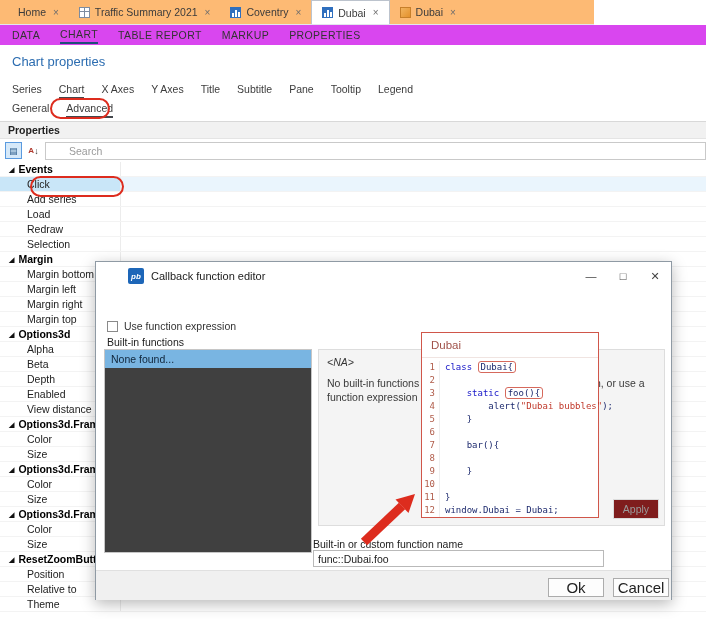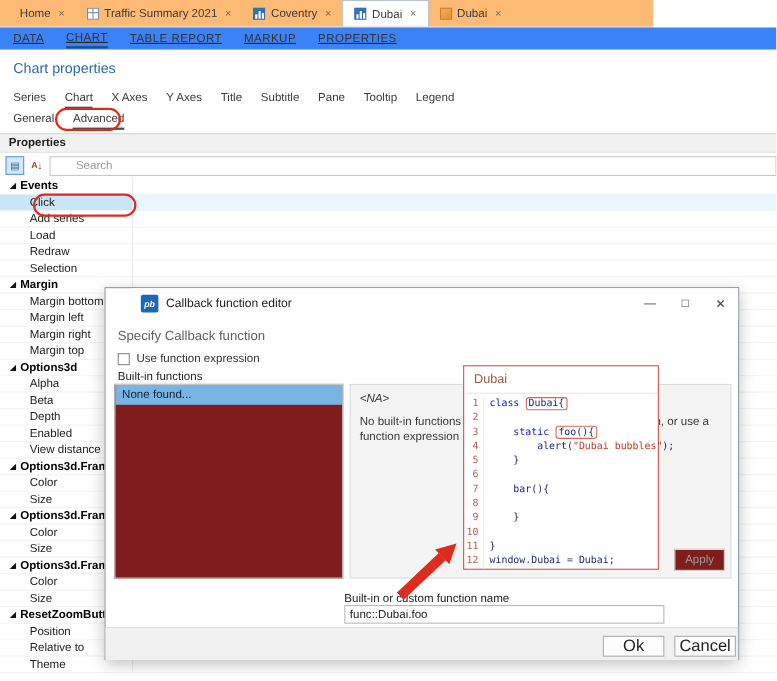--- a/index.html
+++ b/index.html
@@ -17,22 +17,22 @@
   .tabicon { width:11px; height:11px; display:inline-flex; }
   .tabicon.chart { background:#2f6fbe; align-items:flex-end; justify-content:center; gap:1px; padding:1px; }
   .tabicon.chart i { display:block; width:2px; background:#fff; }
   .tabicon.chart i:nth-child(1){height:4px}.tabicon.chart i:nth-child(2){height:7px}.tabicon.chart i:nth-child(3){height:5px}
   .tabicon.table { border:1px solid #7d8ca0; background:#fff; position:relative; }
   .tabicon.table::before { content:""; position:absolute; left:0; right:0; top:3px; height:1px; background:#7d8ca0; }
   .tabicon.table::after  { content:""; position:absolute; top:0; bottom:0; left:4px; width:1px; background:#7d8ca0; }
   .tabicon.script { background:linear-gradient(135deg,#f2b35f,#e3912c); border:1px solid #c77f2a; }
 
   
-  #menubar { position:absolute; left:0; top:25px; width:706px; height:20px; background:#3b82f6;
-             display:flex; align-items:center; gap:20px; padding-left:12px;text-decoration:underline; }
+  #menubar { position:absolute; left:0; top:25px; width:706px; height:20px; background:#d946ef;
+             display:flex; align-items:center; gap:20px; padding-left:12px; }
   .menu-item { font-size:10.5px; letter-spacing:.4px; color:#333; padding:2px 0; }
   .menu-item.active { border-bottom:2px solid #1f4e79; }
 
   
   #pagetitle { position:absolute; left:12px; top:54px; font-size:13px; color:#2b6cb0; }
   #charttabs { position:absolute; left:12px; top:83px; display:flex; gap:17px; }
   #modetabs  { position:absolute; left:12px; top:102px; display:flex; gap:17px; }
   .subtab { font-size:10.5px; color:#3c3c3c; padding-bottom:2px; }
   .subtab.active { border-bottom:2px solid #44474c; }
 
@@ -67,21 +67,21 @@
   #dlg-titlebar { position:absolute; left:0; top:0; right:0; height:28px; background:#fff; display:flex; align-items:center;margin-left:24px; }
   #dlg-appicon { width:16px; height:16px; margin:0 7px 0 8px; background:#1d66b8; color:#fff; font-size:8px;
                  font-style:italic; font-weight:bold; display:flex; align-items:center; justify-content:center; border-radius:2px; }
   #dlg-title { font-size:11px; color:#1b1b1b; }
   .winbtns { margin-left:auto; display:flex; }
   .winbtn { width:32px; height:28px; display:flex; align-items:center; justify-content:center; font-size:11px; color:#444; }
   #dlg-heading { position:absolute; left:11px; top:36px; font-size:12px; color:#5f5f5f; }
   #cb-row { position:absolute; left:11px; top:58px; display:flex; align-items:center; gap:6px; font-size:10.5px; color:#333; }
   .cbbox { width:11px; height:11px; border:1px solid #8a8a8a; background:#fff; }
   #list-label { position:absolute; left:11px; top:74px; font-size:10.5px; color:#222; }
-  #fnlist { position:absolute; left:8px; top:87px; width:208px; height:177px; background:#7f1d1d; border:1px solid #c6c6c6; }
+  #fnlist { position:absolute; left:8px; top:87px; width:208px; height:204px; background:#404040; border:1px solid #c6c6c6; }
   .fnitem { height:18px; line-height:18px; padding-left:6px; font-size:10.5px; }
   .fnitem.sel { background:#79b5e2; color:#10253a; }
   #napanel { position:absolute; left:222px; top:87px; width:347px; height:177px; background:#f4f4f4; border:1px solid #ddd; }
   #natext { position:absolute; left:8px; top:6px; font-style:italic; color:#333; font-size:10.5px; }
   #namsg { position:absolute; left:8px; top:26px; width:332px; font-size:10.5px; color:#3a3a3a; line-height:14px; }
   #applybtn { position:absolute; left:517px; top:237px; width:46px; height:20px; background:#7f1d1d;
               border:1px solid #dcdcdc; color:#9a9a9a; font-size:10.5px; display:flex; align-items:center; justify-content:center; }
   #fn-label { position:absolute; left:217px; top:276px; font-size:10.5px; color:#222; }
   #fn-input { position:absolute; left:217px; top:288px; width:291px; height:17px; border:1px solid #b9b9b9;
               font-size:10.5px; padding:0 4px; color:#222; font-family:"Liberation Sans", sans-serif; }
@@ -379,21 +379,20 @@
     <div id="dlg-titlebar">
       <span id="dlg-appicon">pb</span>
       <span id="dlg-title">Callback function editor</span>
       <span class="winbtns">
         <span class="winbtn">—</span>
         <span class="winbtn">□</span>
         <span class="winbtn">✕</span>
       </span>
     </div>
 
-    <div id="dlg-heading">Specify Callback function</div>
 
     <div id="cb-row">
       <span class="cbbox"></span>
       <span>Use function expression</span>
     </div>
 
     <div id="list-label">Built-in functions</div>
     <div id="fnlist">
         <div class="fnitem sel">None found...</div>
       </div>

